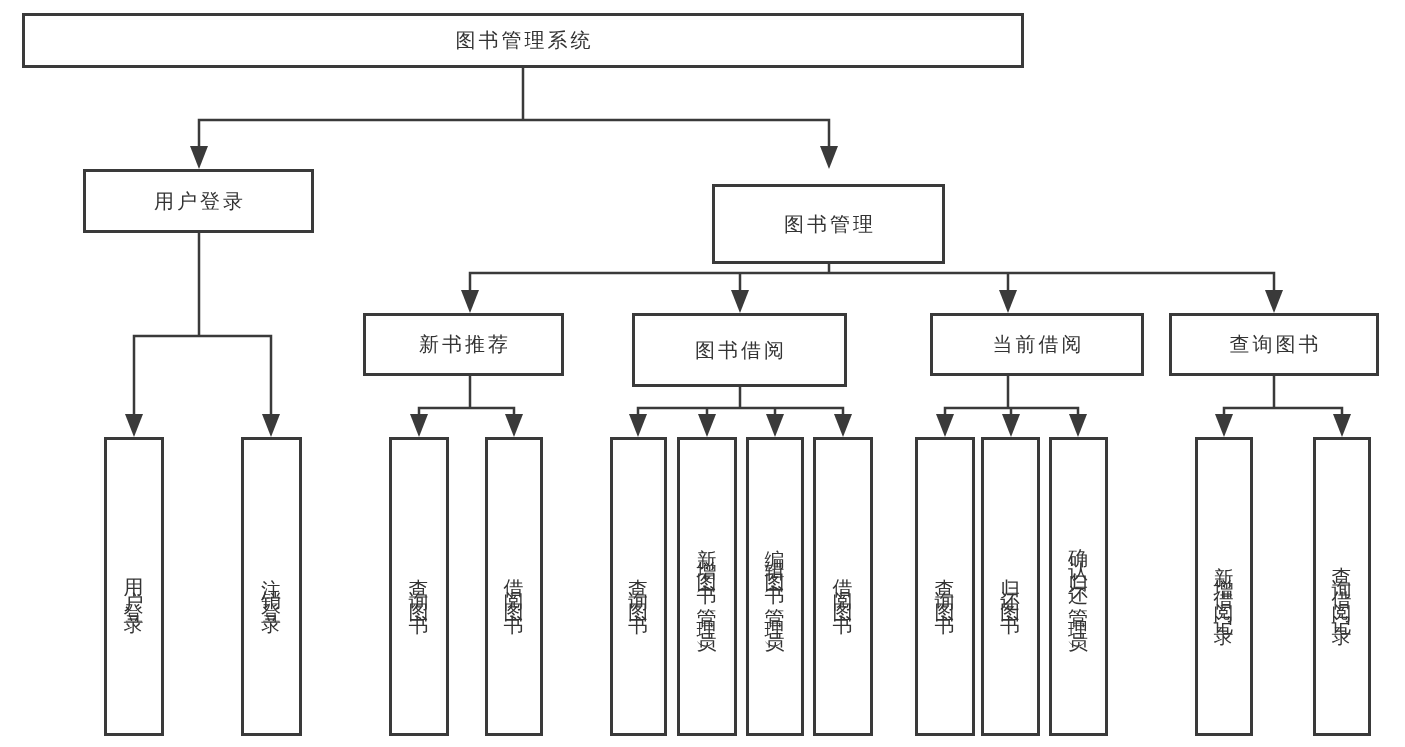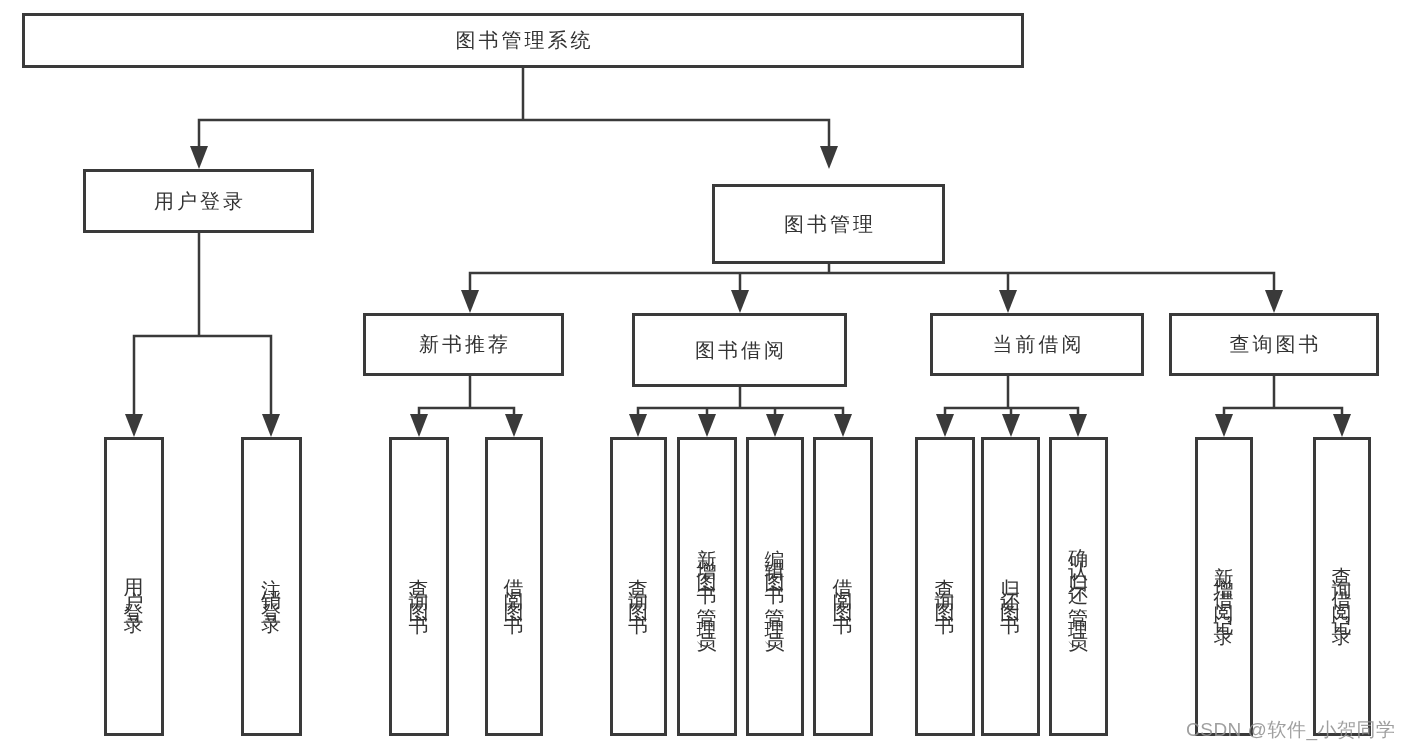--- a/index.html
+++ b/index.html
@@ -135,15 +135,14 @@
   <div class="box leaf" style="left:746px; top:437px; width:58px; height:299px;">编辑图书（管理员）</div>
   <div class="box leaf" style="left:813px; top:437px; width:60px; height:299px;">借阅图书</div>
 
   <div class="box leaf" style="left:915px; top:437px; width:60px; height:299px;">查询图书</div>
   <div class="box leaf" style="left:981px; top:437px; width:59px; height:299px;">归还图书</div>
   <div class="box leaf" style="left:1049px; top:437px; width:59px; height:299px;">确认归还（管理员）</div>
 
   <div class="box leaf" style="left:1195px; top:437px; width:58px; height:299px;">新增借阅记录</div>
   <div class="box leaf" style="left:1313px; top:437px; width:58px; height:299px;">查询借阅记录</div>
 
-  <div class="watermark">CSDN @软件_小贺同学</div>
 
 </div>
 
 </body></html>

